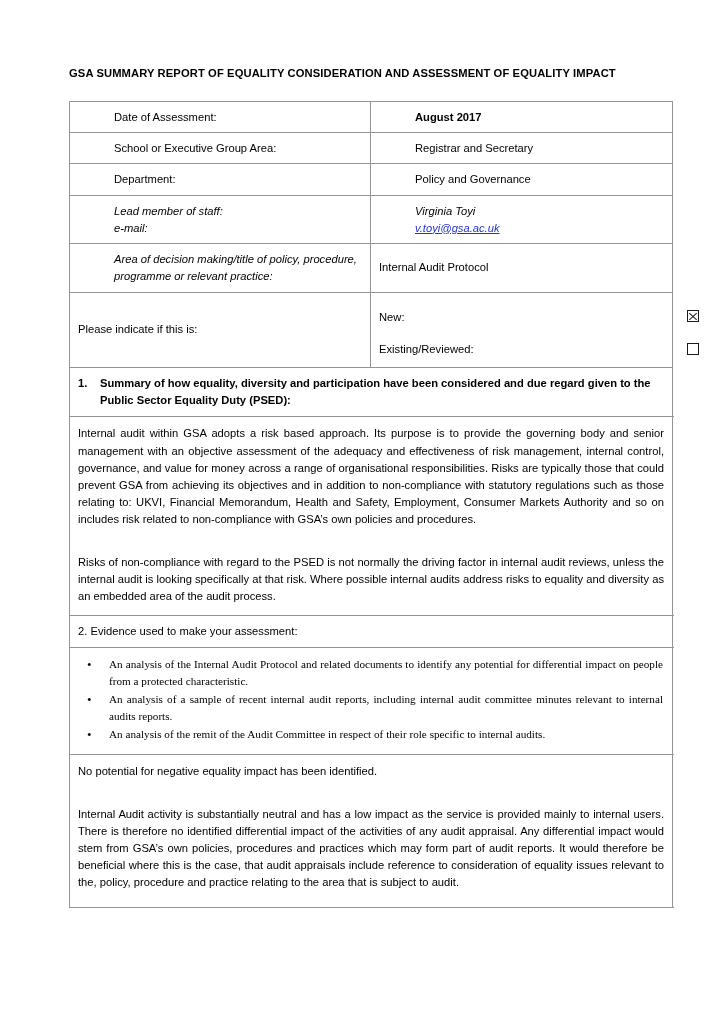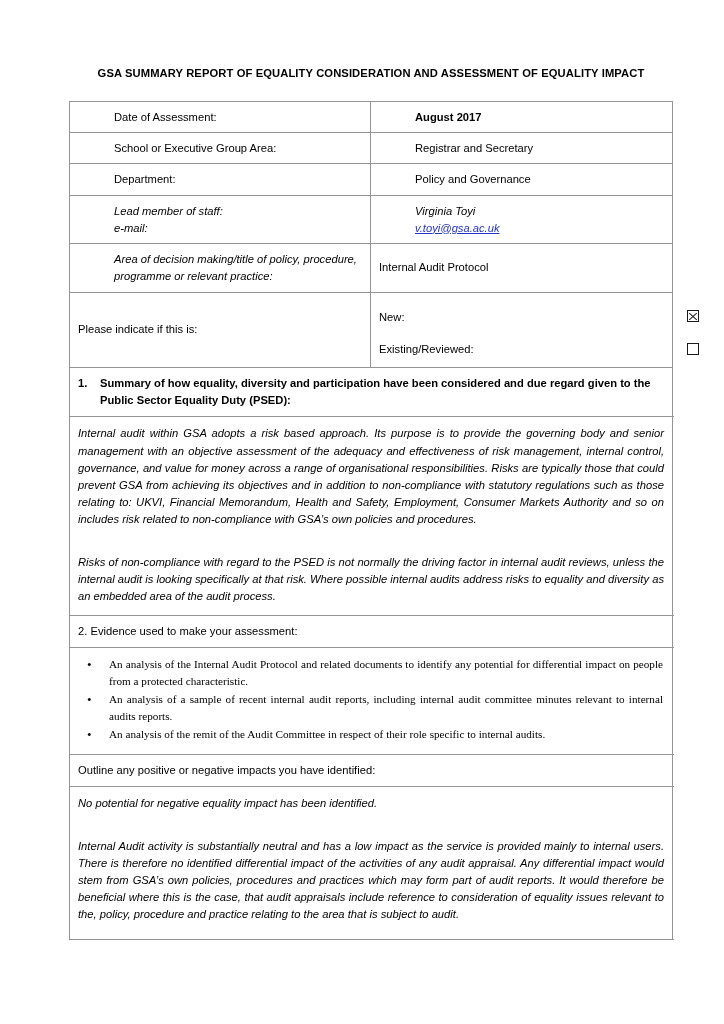--- a/index.html
+++ b/index.html
@@ -23,21 +23,20 @@
   }
   .doc-title {
     position: absolute;
     left: 69px;
     top: 66px;
     width: 604px;
     font-size: 11.2px;
     font-weight: bold;
     letter-spacing: 0.01em;
     line-height: 1.25;
-    text-align: center;
   }
   table.form {
     position: absolute;
     left: 69px;
     top: 101px;
     width: 603px;
     border-collapse: collapse;
     table-layout: fixed;
     font-size: 11.2px;
   }
@@ -119,21 +118,20 @@
   }
   .numbered .num {
     width: 22px;
     flex: 0 0 22px;
   }
   .numbered .txt {
     flex: 1 1 auto;
   }
   .body-block {
     padding: 8px 8px 10px 8px;
-    font-style: italic;
   }
   .body-block p {
     margin: 0 0 0 0;
     text-align: justify;
     line-height: 1.52;
     font-size: 11.2px;
   }
   .body-block p + p {
     margin-top: 26px;
   }
@@ -269,25 +267,20 @@
       <tr>
         <td class="full" colspan="3">
           <ul class="bullets">
             <li>An analysis of the Internal Audit Protocol and related documents to identify any potential for differential impact on people from a protected characteristic.</li>
             <li>An analysis of a sample of recent internal audit reports, including internal audit committee minutes relevant to internal audits reports.</li>
             <li>An analysis of the remit of the Audit Committee in respect of their role specific to internal audits.</li>
           </ul>
         </td>
       </tr>
 
-      <tr>
-        <td class="full" colspan="3">
-          <div class="sec-head">Outline any positive or negative impacts you have identified:</div>
-        </td>
-      </tr>
 
       <tr>
         <td class="full" colspan="3">
           <div class="body-block">
             <p>No potential for negative equality impact has been identified.</p>
             <p>Internal Audit activity is substantially neutral and has a low impact as the service is provided mainly to internal users. There is therefore no identified differential impact of the activities of any audit appraisal. Any differential impact would stem from GSA’s own policies, procedures and practices which may form part of audit reports. It would therefore be beneficial where this is the case, that audit appraisals include reference to consideration of equality issues relevant to the, policy, procedure and practice relating to the area that is subject to audit.</p>
             <div class="spacer-pad"></div>
           </div>
         </td>
       </tr>

